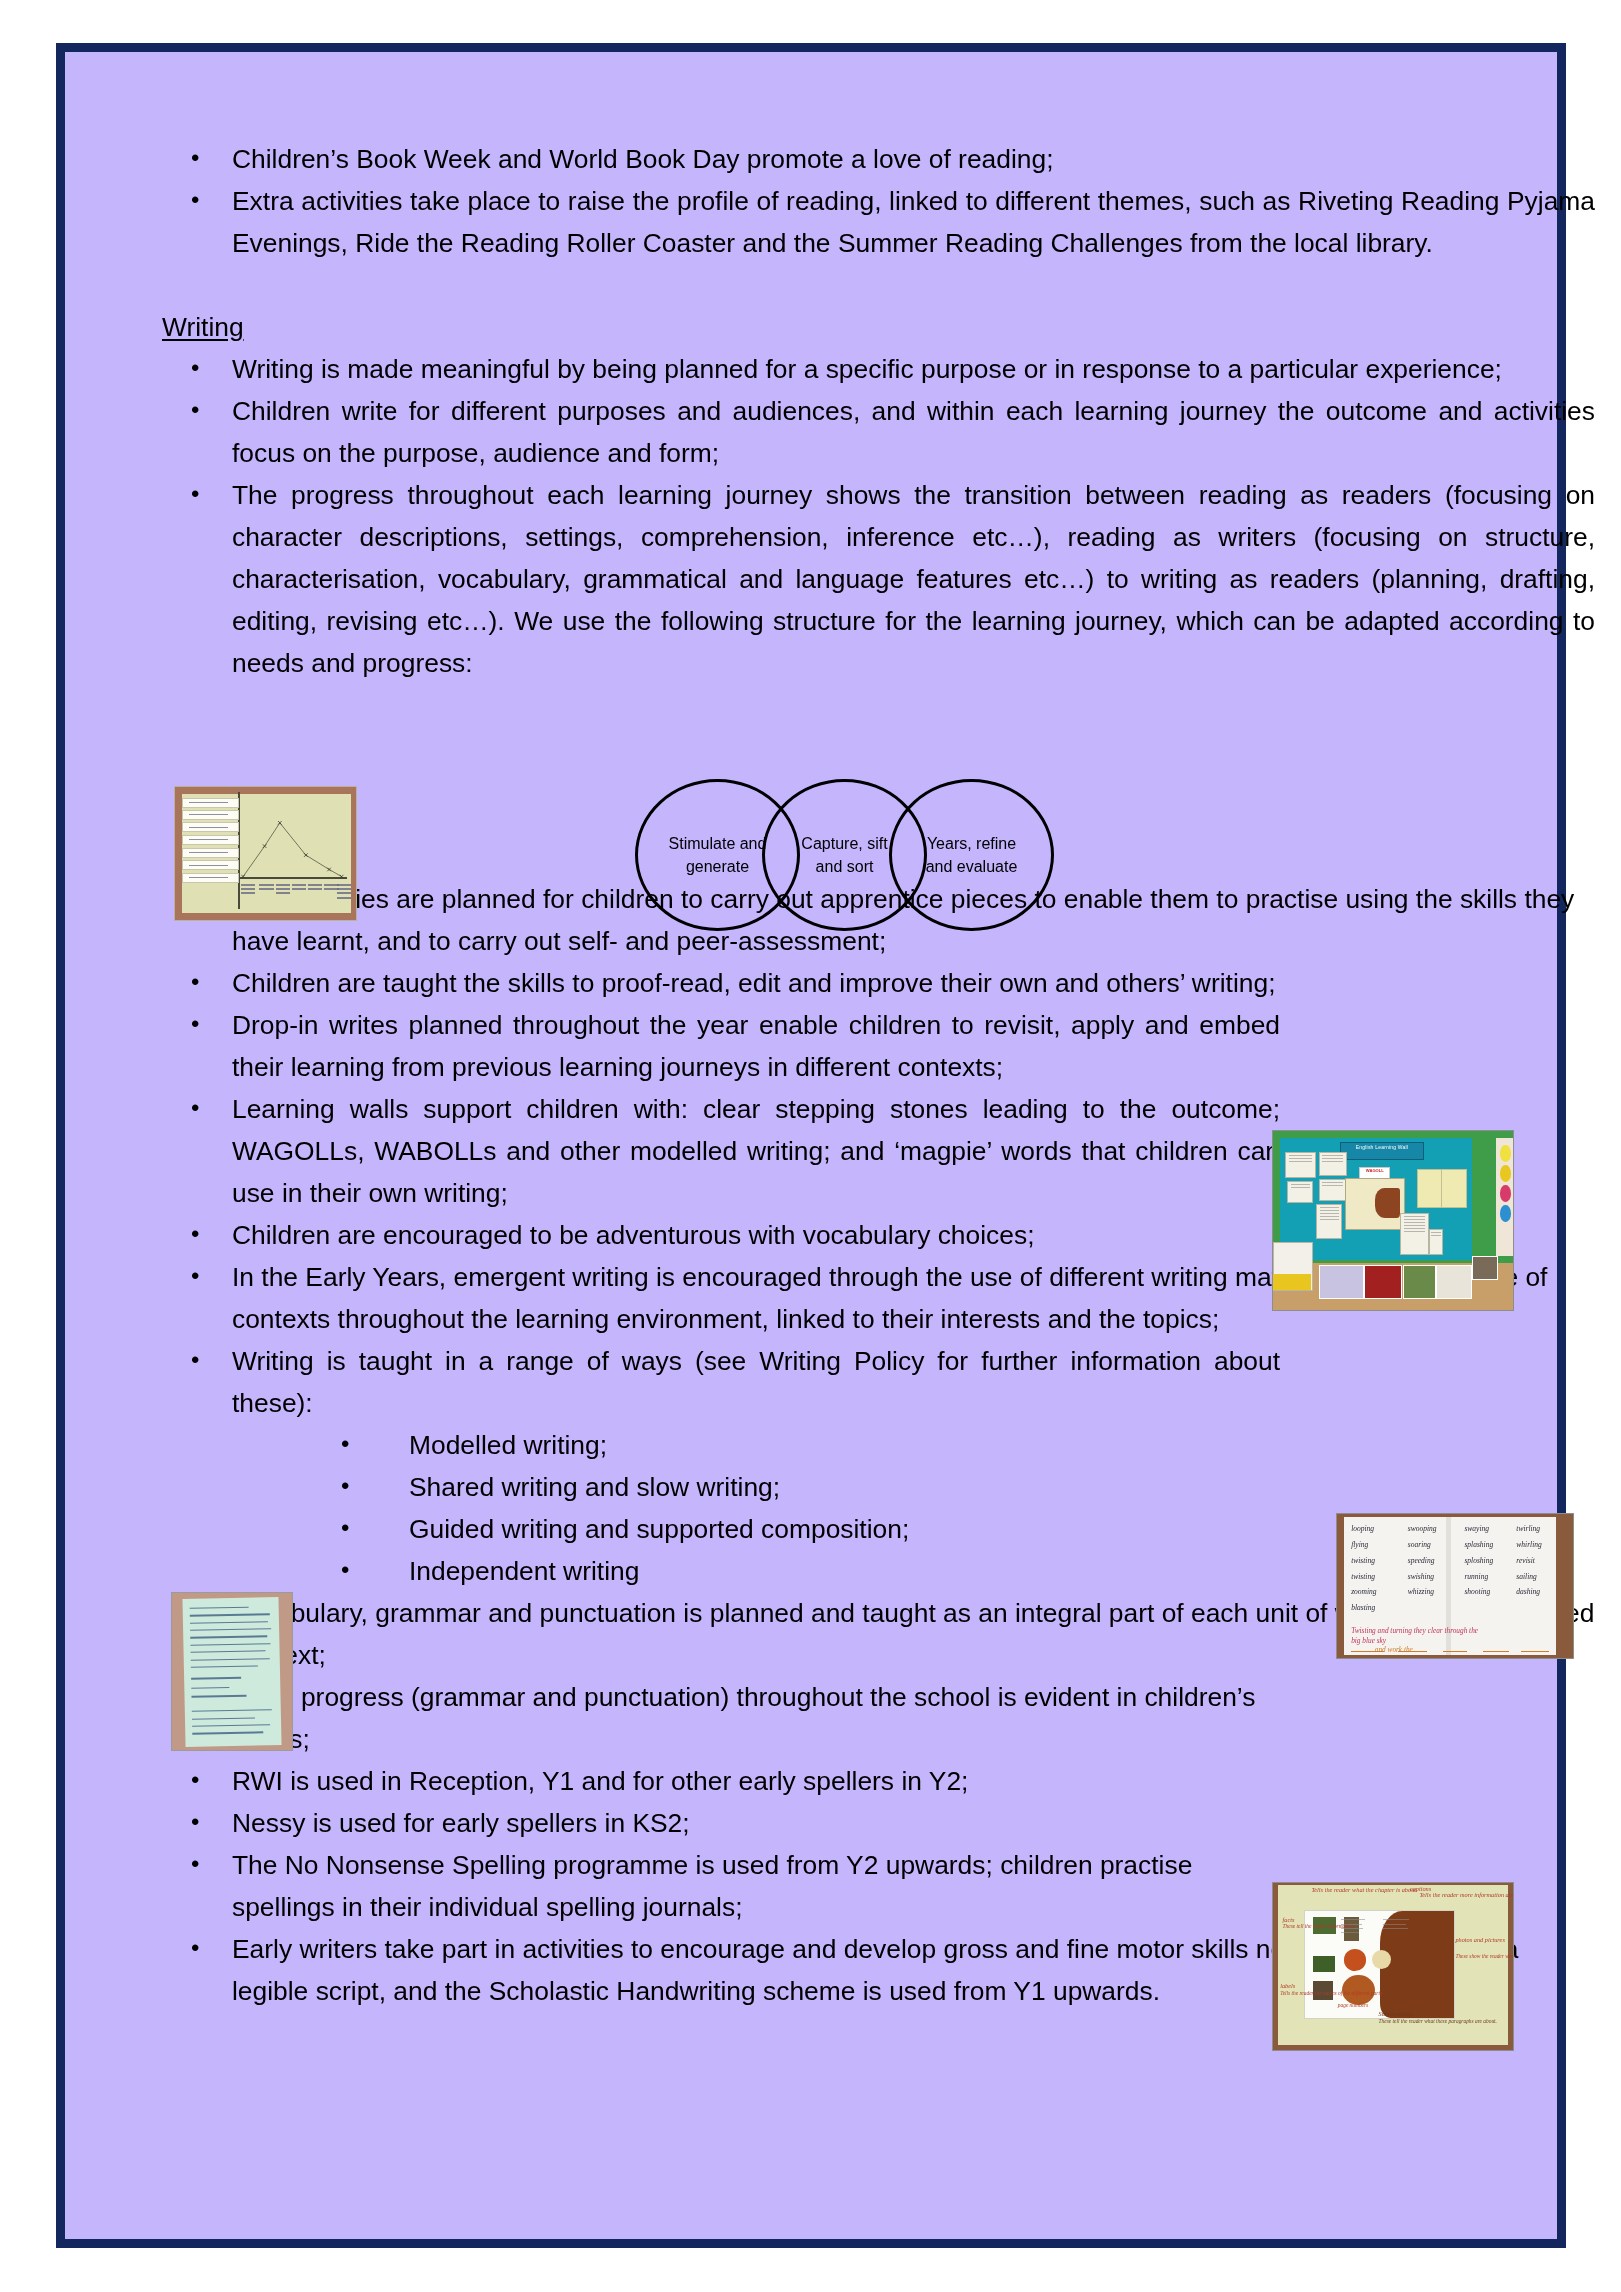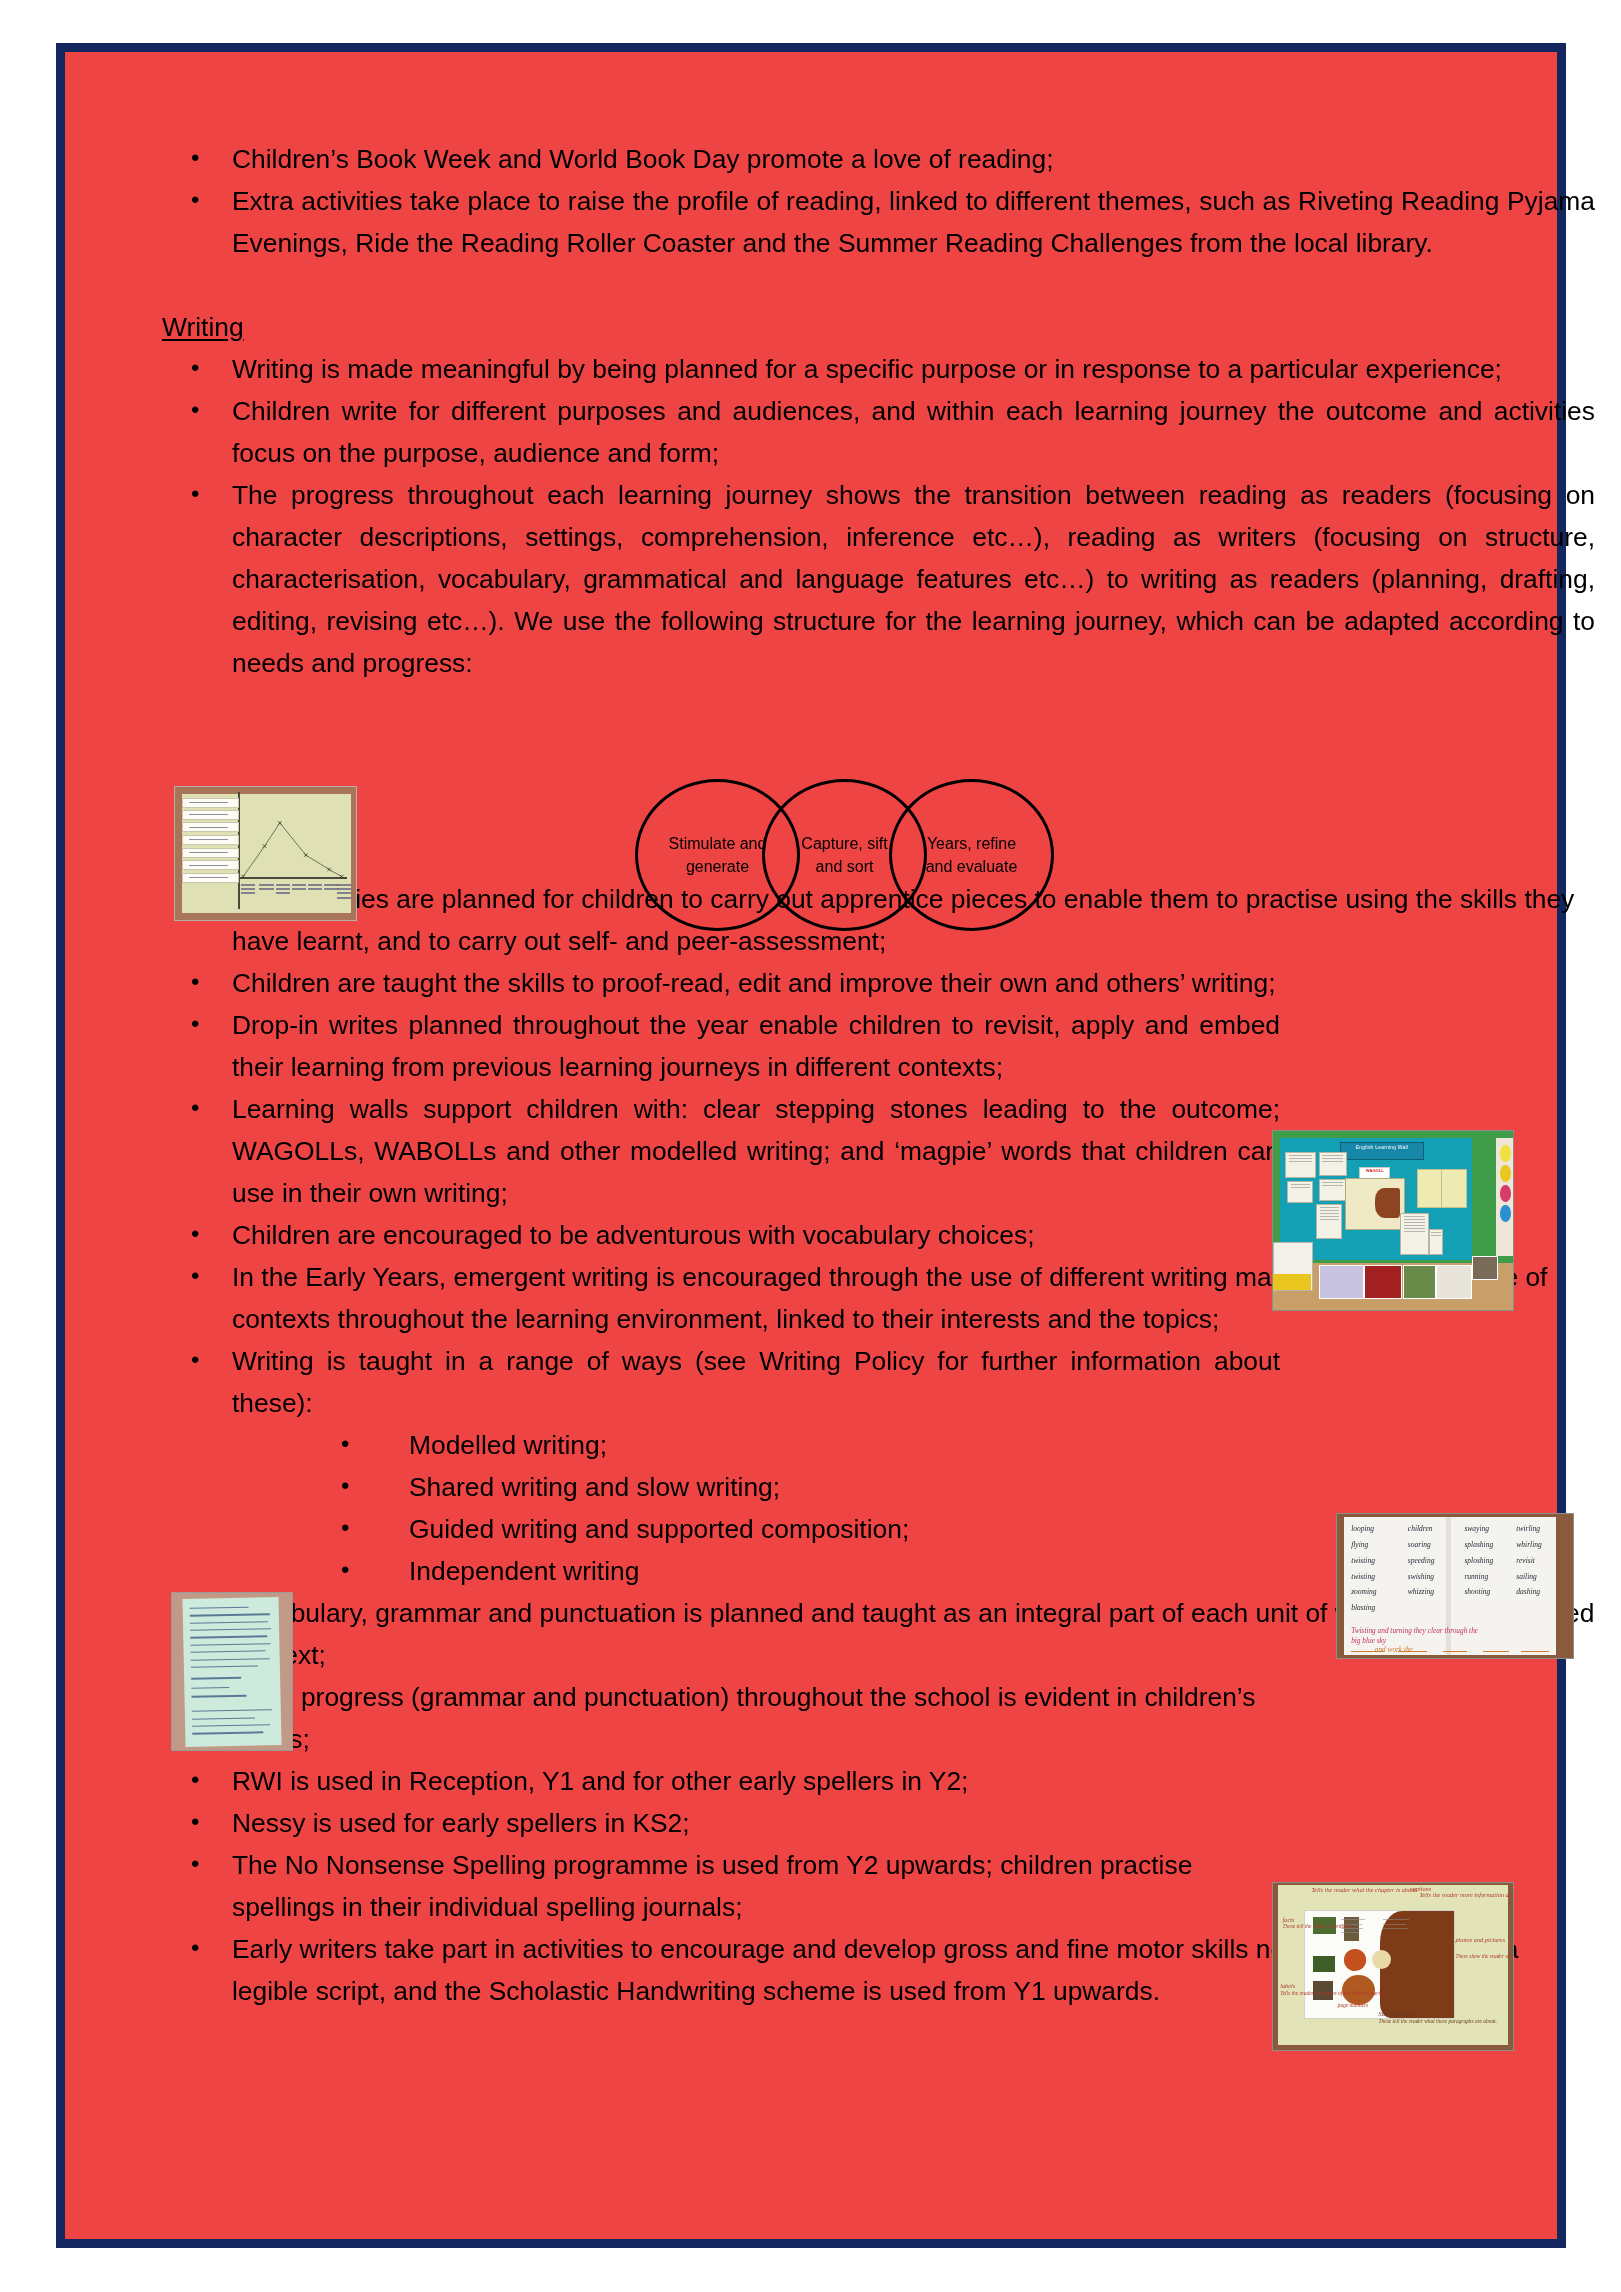--- a/index.html
+++ b/index.html
@@ -24,21 +24,21 @@
     overflow: hidden;
   }
   .page-border {
     position: absolute;
     left: 56px;
     top: 43px;
     width: 1510px;
     height: 2205px;
     border: 9.9px solid #13275e;
     box-sizing: border-box;
-    background: #ef4444;
+    background: #c4b5fd;
   }
 
   
   .content {
     position: absolute;
     left: 97px;
     top: 86px;
     width: 1433px;
     height: 2114px;
   }
@@ -555,21 +555,21 @@
       <div class="pwd-bg"></div>
       <div class="pwd-page"></div>
       <div class="pwd-spine"></div>
       <div id="word-bank-words">
           <div class="pwd-word" style="left: 6%; top: 7%;">looping</div>
           <div class="pwd-word" style="left: 6%; top: 18%;">flying</div>
           <div class="pwd-word" style="left: 6%; top: 29%;">twisting</div>
           <div class="pwd-word" style="left: 6%; top: 40%;">twisting</div>
           <div class="pwd-word" style="left: 6%; top: 51%;">zooming</div>
           <div class="pwd-word" style="left: 6%; top: 62%;">blasting</div>
-          <div class="pwd-word" style="left: 30%; top: 7%;">children</div>
+          <div class="pwd-word" style="left: 30%; top: 7%;">swooping</div>
           <div class="pwd-word" style="left: 30%; top: 18%;">soaring</div>
           <div class="pwd-word" style="left: 30%; top: 29%;">speeding</div>
           <div class="pwd-word" style="left: 30%; top: 40%;">swishing</div>
           <div class="pwd-word" style="left: 30%; top: 51%;">whizzing</div>
           <div class="pwd-word" style="left: 54%; top: 7%;">swaying</div>
           <div class="pwd-word" style="left: 54%; top: 18%;">splashing</div>
           <div class="pwd-word" style="left: 54%; top: 29%;">sploshing</div>
           <div class="pwd-word" style="left: 54%; top: 40%;">running</div>
           <div class="pwd-word" style="left: 54%; top: 51%;">shooting</div>
           <div class="pwd-word" style="left: 76%; top: 7%;">twirling</div>

